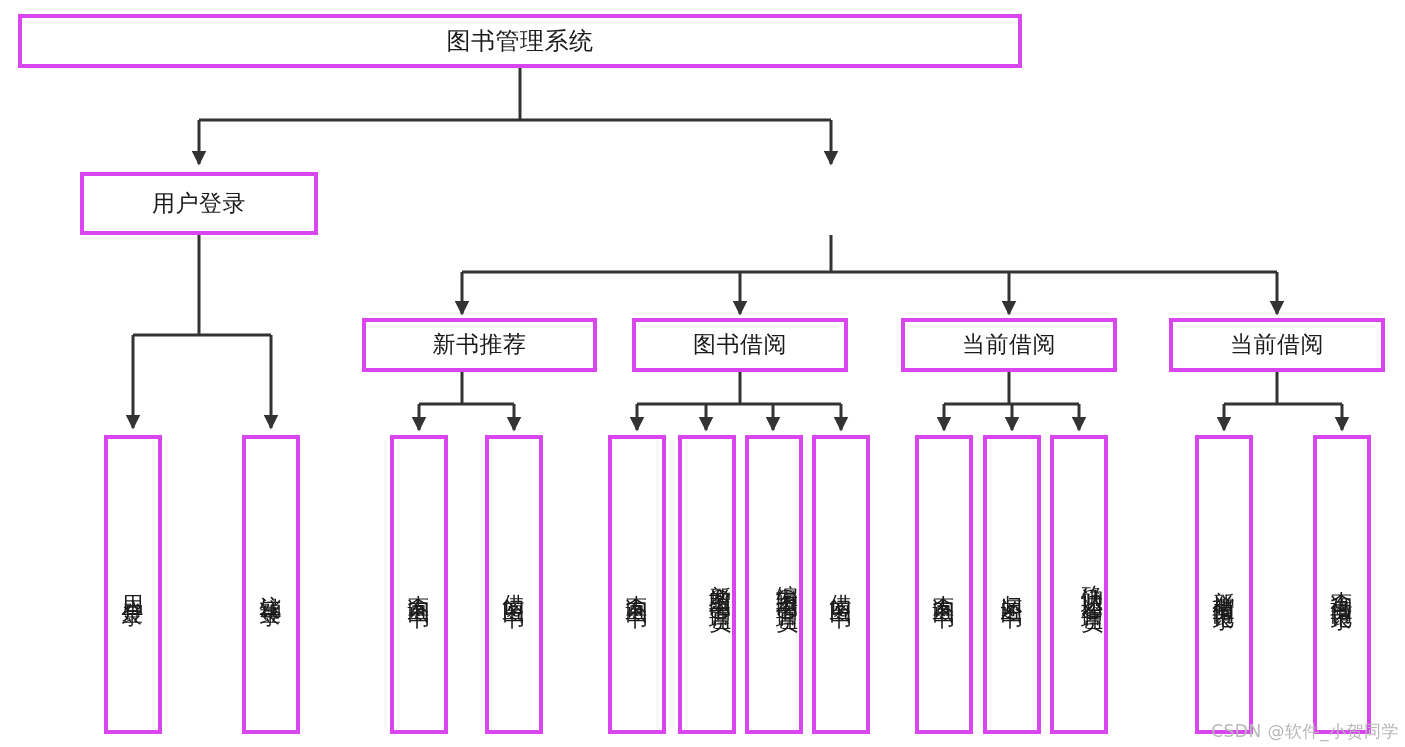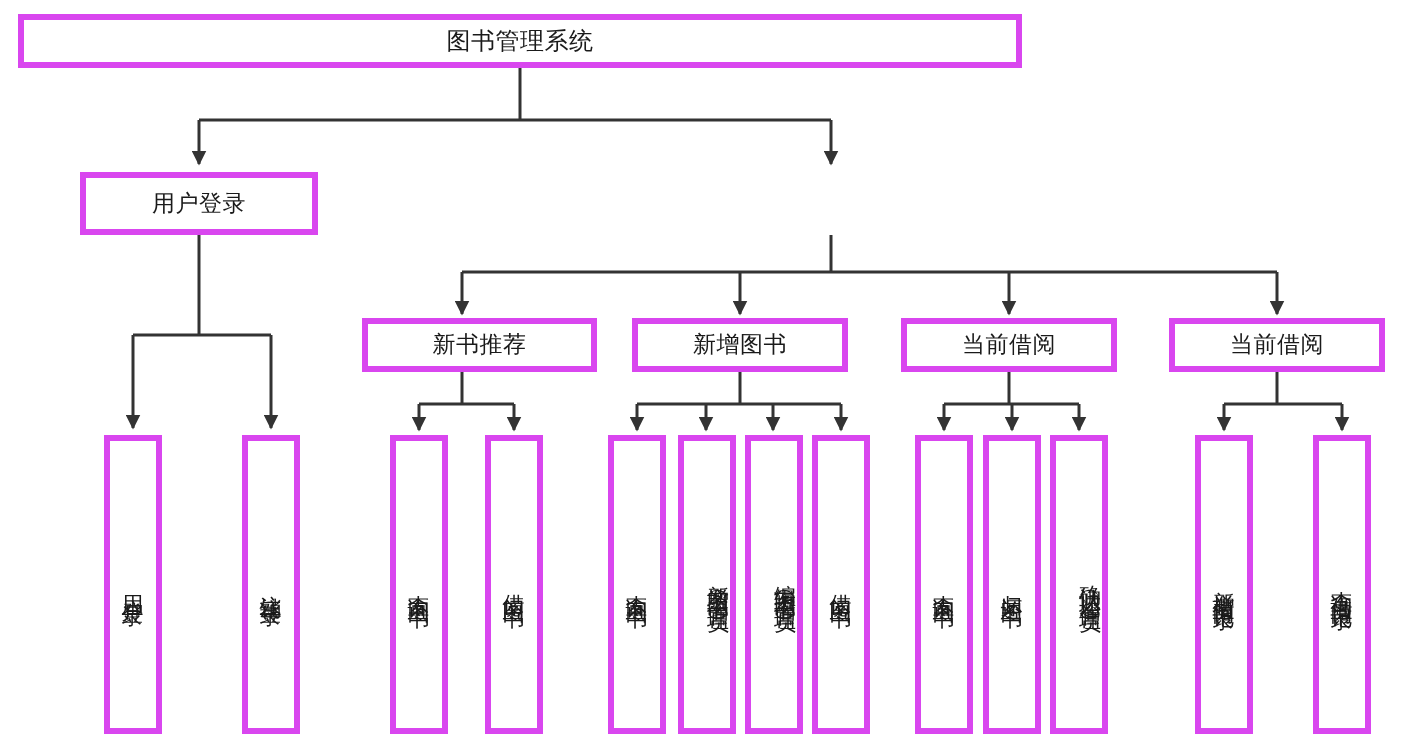--- a/index.html
+++ b/index.html
@@ -22,21 +22,21 @@
     position: absolute;
     left: 0;
     top: 0;
     width: 1405px;
     height: 747px;
     pointer-events: none;
   }
   .node {
     position: absolute;
     box-sizing: border-box;
-    border: 6px solid #d946ef;
+    border: 4px solid #d946ef;
     background: #ffffff;
     display: flex;
     align-items: center;
     justify-content: center;
     color: #1a1a1a;
     z-index: 2;
   }
   .node.h {
     
     font-size: 23px;
@@ -130,21 +130,21 @@
   </div>
 
   <div class="node h" style="left:80px; top:172px; width:238px; height:63px;">
     <span>用户登录</span>
   </div>
 
   <div class="node h" style="left:362px; top:318px; width:235px; height:54px;">
     <span>新书推荐</span>
   </div>
   <div class="node h" style="left:632px; top:318px; width:216px; height:54px;">
-    <span>新增图书</span>
+    <span>图书借阅</span>
   </div>
   <div class="node h" style="left:901px; top:318px; width:216px; height:54px;justify-content:center;">
     <span>当前借阅</span>
   </div>
   <div class="node h" style="left:1169px; top:318px; width:216px; height:54px;">
     <span>当前借阅</span>
   </div>
 
   <div class="node v" style="left:104px; top:435px; width:58px; height:299px;">
     <span>用户登录</span>
@@ -183,13 +183,14 @@
     <span>确认归还（管理员）</span>
   </div>
 
   <div class="node v" style="left:1195px; top:435px; width:58px; height:299px;">
     <span>新增借阅记录</span>
   </div>
   <div class="node v" style="left:1313px; top:435px; width:58px; height:299px;">
     <span>查询借阅记录</span>
   </div>
 
+  <div class="watermark">CSDN @软件_小贺同学</div>
 </div>
 
 </body></html>

